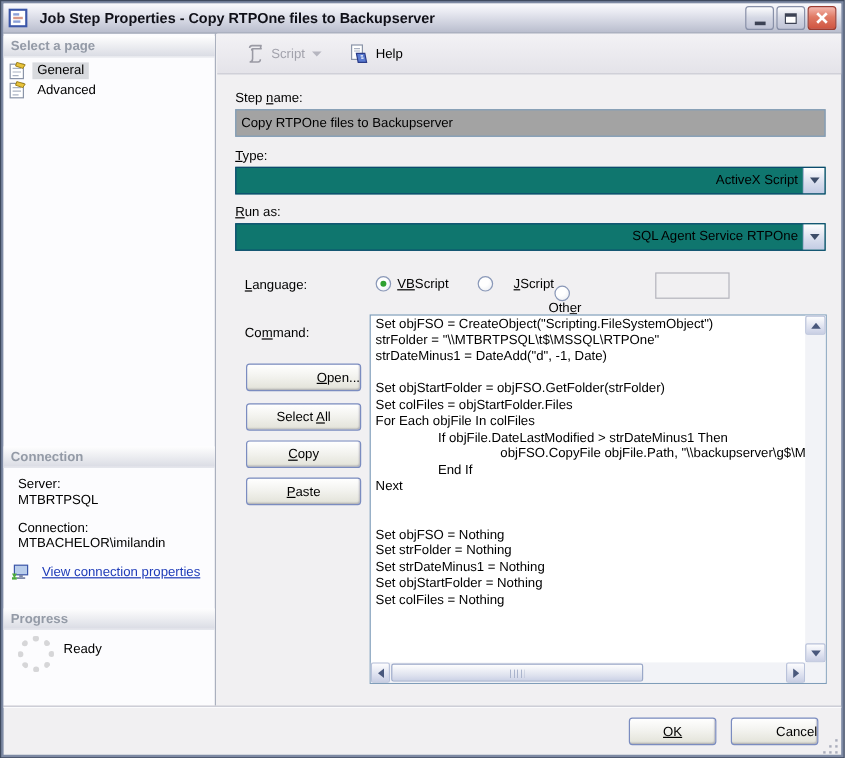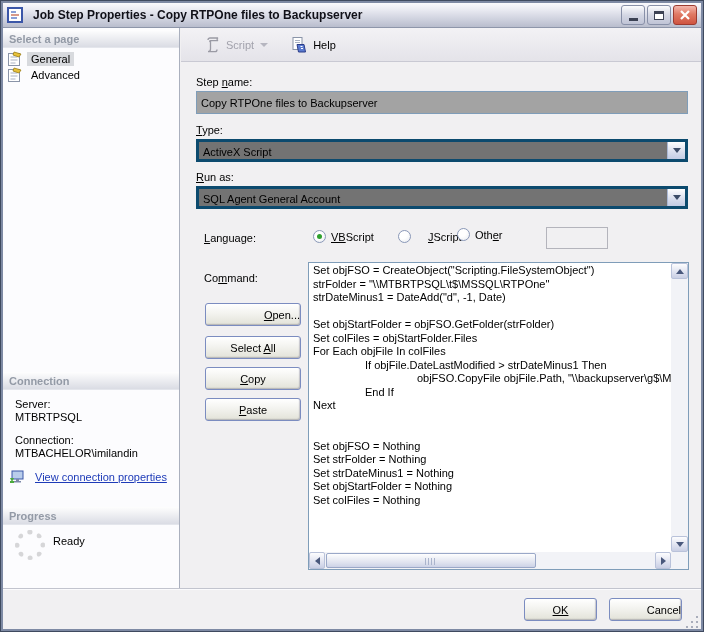--- a/index.html
+++ b/index.html
@@ -46,21 +46,21 @@
   .tbtn { display:flex; align-items:center; height:24px; padding:0 6px; }
   .tbtn.disabled { color:#a2a2ac; }
   .tbtn .tlabel { margin-left:5px; }
   .caret-down { width:0; height:0; border-left:4px solid transparent; border-right:4px solid transparent;
     border-top:4px solid #b6b6c0; margin-left:6px; }
   
   .flabel { position:absolute; white-space:nowrap; }
   .accel { text-decoration:underline; }
   .textbox { position:absolute; border:1px solid #7f9db9; background:#a3a3a3; height:23px;
     font-family:"Liberation Sans",sans-serif; font-size:11px; padding:4px; color:#000; }
-  .combo { position:absolute; border:3px solid #0c4a6e; background:#737373; height:23px; display:flex; }
+  .combo { position:absolute; border:1px solid #0c4a6e; background:#0f766e; height:23px; display:flex;text-align:right; }
   .combo .combo-value { flex:1; padding:4px; white-space:nowrap; overflow:hidden; }
   .combo .combo-arrow { width:18px; border-left:1px solid #aab8d4;
     background:linear-gradient(180deg,#fefefe,#d7dded 60%,#c3cce4);
     display:flex; align-items:center; justify-content:center; }
   .arrow-down { width:0; height:0; border-left:4px solid transparent; border-right:4px solid transparent;
     border-top:5px solid #3c4c68; }
   .radio-row { position:absolute; display:flex; align-items:center; }
   .radio-circle { width:13px; height:13px; border:1px solid #8a98b8; border-radius:50%;
     background:radial-gradient(circle at 35% 30%,#ffffff 40%,#e7eaf0); margin-right:5px;
     display:flex; align-items:center; justify-content:center; }
@@ -200,39 +200,39 @@
   <div class="flabel" style="left:196px; top:124px;"><span></span><span class="accel">T</span><span>ype:</span></div>
   <div class="combo" style="left:196px; top:139px; width:492px;">
     <span class="combo-value">ActiveX Script</span>
     <span class="combo-arrow">
         <span class="arrow-down"></span>
       </span>
   </div>
 
   <div class="flabel" style="left:196px; top:171px;"><span></span><span class="accel">R</span><span>un as:</span></div>
   <div class="combo" style="left:196px; top:186px; width:492px;">
-    <span class="combo-value">SQL Agent General Account</span>
+    <span class="combo-value">SQL Agent Service RTPOne</span>
     <span class="combo-arrow">
         <span class="arrow-down"></span>
       </span>
   </div>
 
   <div class="flabel" style="left:204px; top:232px;"><span></span><span class="accel">L</span><span>anguage:</span></div>
 
   <div class="radio-row" style="left:313px; top:230px;">
     <span class="radio-circle">
         <span class="radio-dot"></span>
       </span>
     <span><span></span><span class="accel">VB</span><span>Script</span></span>
   </div>
   <div class="radio-row" style="left:398px; top:230px;gap:12px;">
     <span class="radio-circle"></span>
     <span><span></span><span class="accel">J</span><span>Script</span></span>
   </div>
-  <div class="radio-row" style="left:457px; top:228px;">
+  <div class="radio-row" style="left:457px; top:238px;flex-direction:column;">
     <span class="radio-circle"></span>
     <span><span>Oth</span><span class="accel">e</span><span>r</span></span>
   </div>
   <input class="disabled-box" style="left: 546px; top: 227px; width: 62px;" disabled="" value="">
 
   <div class="flabel" style="left:204px; top:272px;"><span>Co</span><span class="accel">m</span><span>mand:</span></div>
 
   <div class="xpbtn" style="left:205px; top:303px; width:96px; height:23px;justify-content:flex-end;">
       <span><span></span><span class="accel">O</span><span>pen...</span></span>
     </div>

